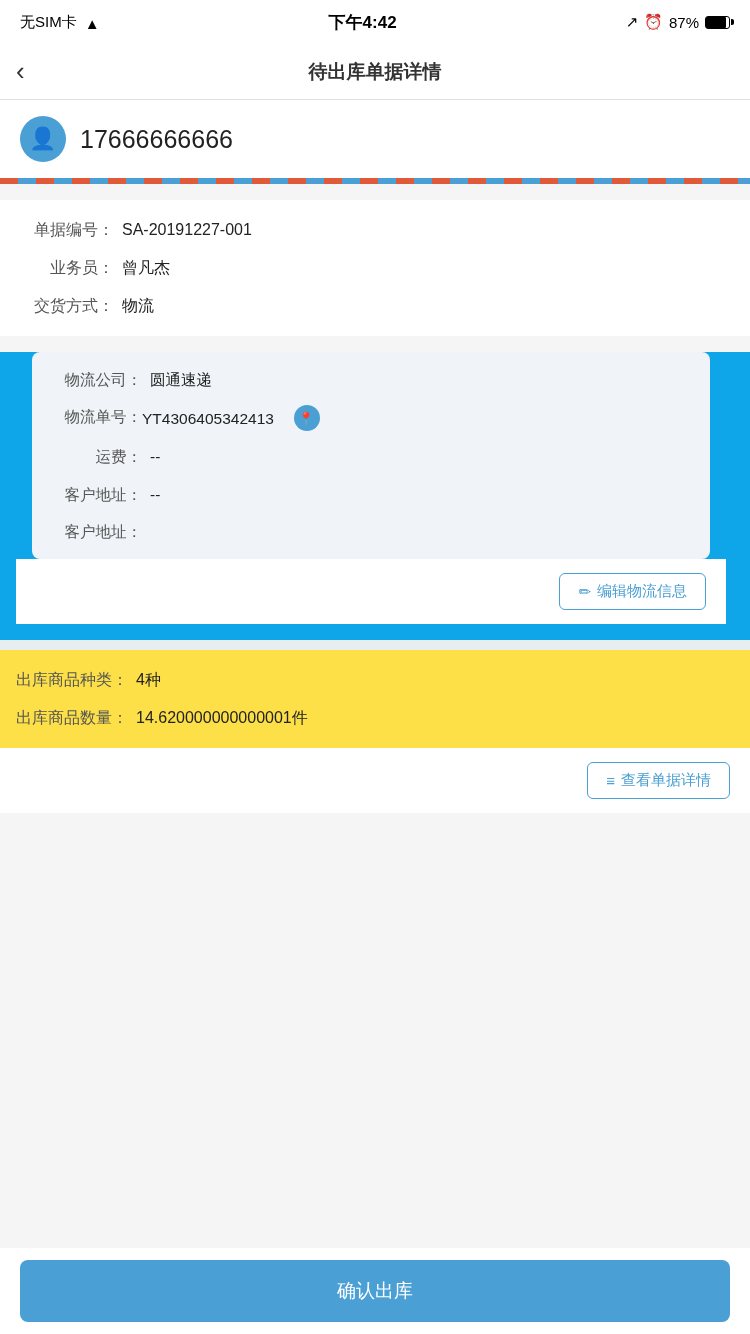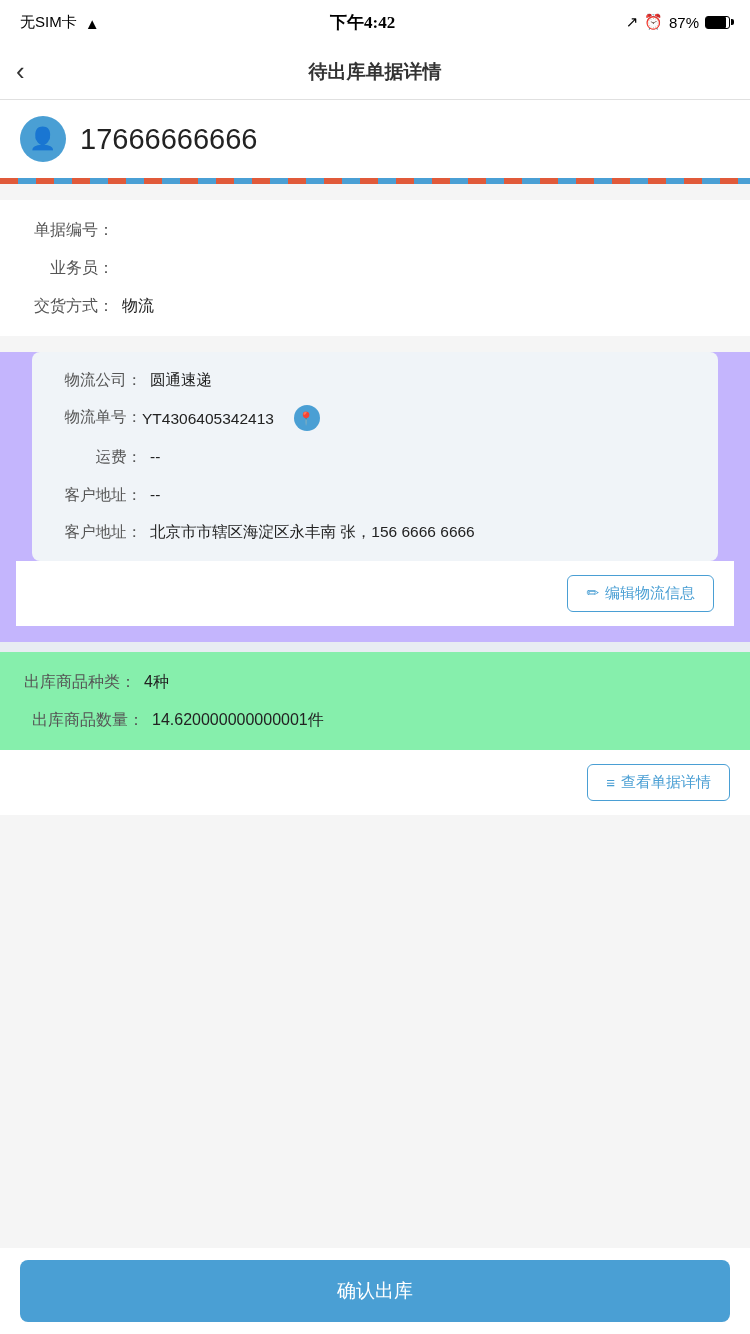--- a/index.html
+++ b/index.html
@@ -28,21 +28,20 @@
       display: flex;
       align-items: flex-end;
       gap: 8px;
       font-size: 15px;
       color: #000;
     }
     .status-center {
       font-size: 17px;
       font-weight: 600;
       color: #000;
-      font-family: Liberation Serif, serif;
     }
     .status-right {
       display: flex;
       align-items: center;
       gap: 6px;
       font-size: 15px;
       color: #000;
     }
     .battery-bar {
       display: inline-flex;
@@ -112,21 +111,21 @@
       height: 46px;
       border-radius: 50%;
       background: #4a9fd4;
       display: flex;
       align-items: center;
       justify-content: center;
       color: #fff;
       font-size: 22px;
     }
     .customer-phone {
-      font-size: 29px;
+      font-size: 25px;
       font-weight: 500;
       color: #222;
     }
 
     
     .dashed-divider {
       height: 6px;
       background: repeating-linear-gradient(
         90deg,
         #e05a3a 0px, #e05a3a 18px,
@@ -215,22 +214,22 @@
     }
 
     
     .section-separator {
       height: 10px;
       background: #e8edf2;
     }
 
     
     .inventory-section {
-      background: #86efac;
-      padding: 18px 16px;
+      background: #fde047;
+      padding: 18px 8px;
     }
     .view-details-btn {
       display: flex;
       align-items: center;
       justify-content: flex-end;
       padding: 14px 20px;
       background: #fff;
     }
     .view-btn {
       border: 1px solid #4a9fd4;
@@ -306,31 +305,33 @@
     <span>👤</span>
   </div>
   <span class="customer-phone">17666666666</span>
 </div>
 
 <div class="dashed-divider"></div>
 
 <div class="section">
   <div class="info-row">
     <span class="info-label">单据编号：</span>
+    <span class="info-value">SA-20191227-001</span>
   </div>
   <div class="info-row">
     <span class="info-label">业务员：</span>
+    <span class="info-value">曾凡杰</span>
   </div>
   <div class="info-row">
     <span class="info-label">交货方式：</span>
     <span class="info-value">物流</span>
   </div>
 </div>
 
-<div style="background:#c4b5fd; margin-top:0; padding: 0 16px 16px 16px;">
+<div style="background:#0ea5e9; margin-top:0; padding: 0 24px 16px 16px;">
   <div class="logistics-section">
     <div class="info-row">
       <span class="info-label">物流公司：</span>
       <span class="info-value">圆通速递</span>
     </div>
     <div class="info-row">
       <span class="info-label">物流单号：</span>
       <div class="logistics-tracking">
         <span class="info-value" style="margin-left:0;">YT4306405342413</span>
         <div class="tracking-link-icon">📍</div>
@@ -339,41 +340,40 @@
     <div class="info-row">
       <span class="info-label">运费：</span>
       <span class="info-value">--</span>
     </div>
     <div class="info-row">
       <span class="info-label">客户地址：</span>
       <span class="info-value">--</span>
     </div>
     <div class="info-row">
       <span class="info-label">客户地址：</span>
-      <span class="address-value">北京市市辖区海淀区永丰南  张，156 6666 6666</span>
     </div>
   </div>
 
   <div class="edit-logistics-btn">
     <button class="edit-btn">
       <span>✏</span>
       <span>编辑物流信息</span>
     </button>
   </div>
 </div>
 
 <div class="section-separator"></div>
 
 <div class="inventory-section">
   <div class="info-row">
     <span class="info-label" style="min-width:120px;">出库商品种类：</span>
     <span class="info-value">4种</span>
   </div>
   <div class="info-row">
-    <span class="info-label" style="min-width:120px;margin-left:8px;">出库商品数量：</span>
+    <span class="info-label" style="min-width:120px;">出库商品数量：</span>
     <span class="info-value">14.620000000000001件</span>
   </div>
 </div>
 
 <div class="view-details-btn" style="background:#fff;">
   <button class="view-btn">
     <span>≡</span>
     <span>查看单据详情</span>
   </button>
 </div>

